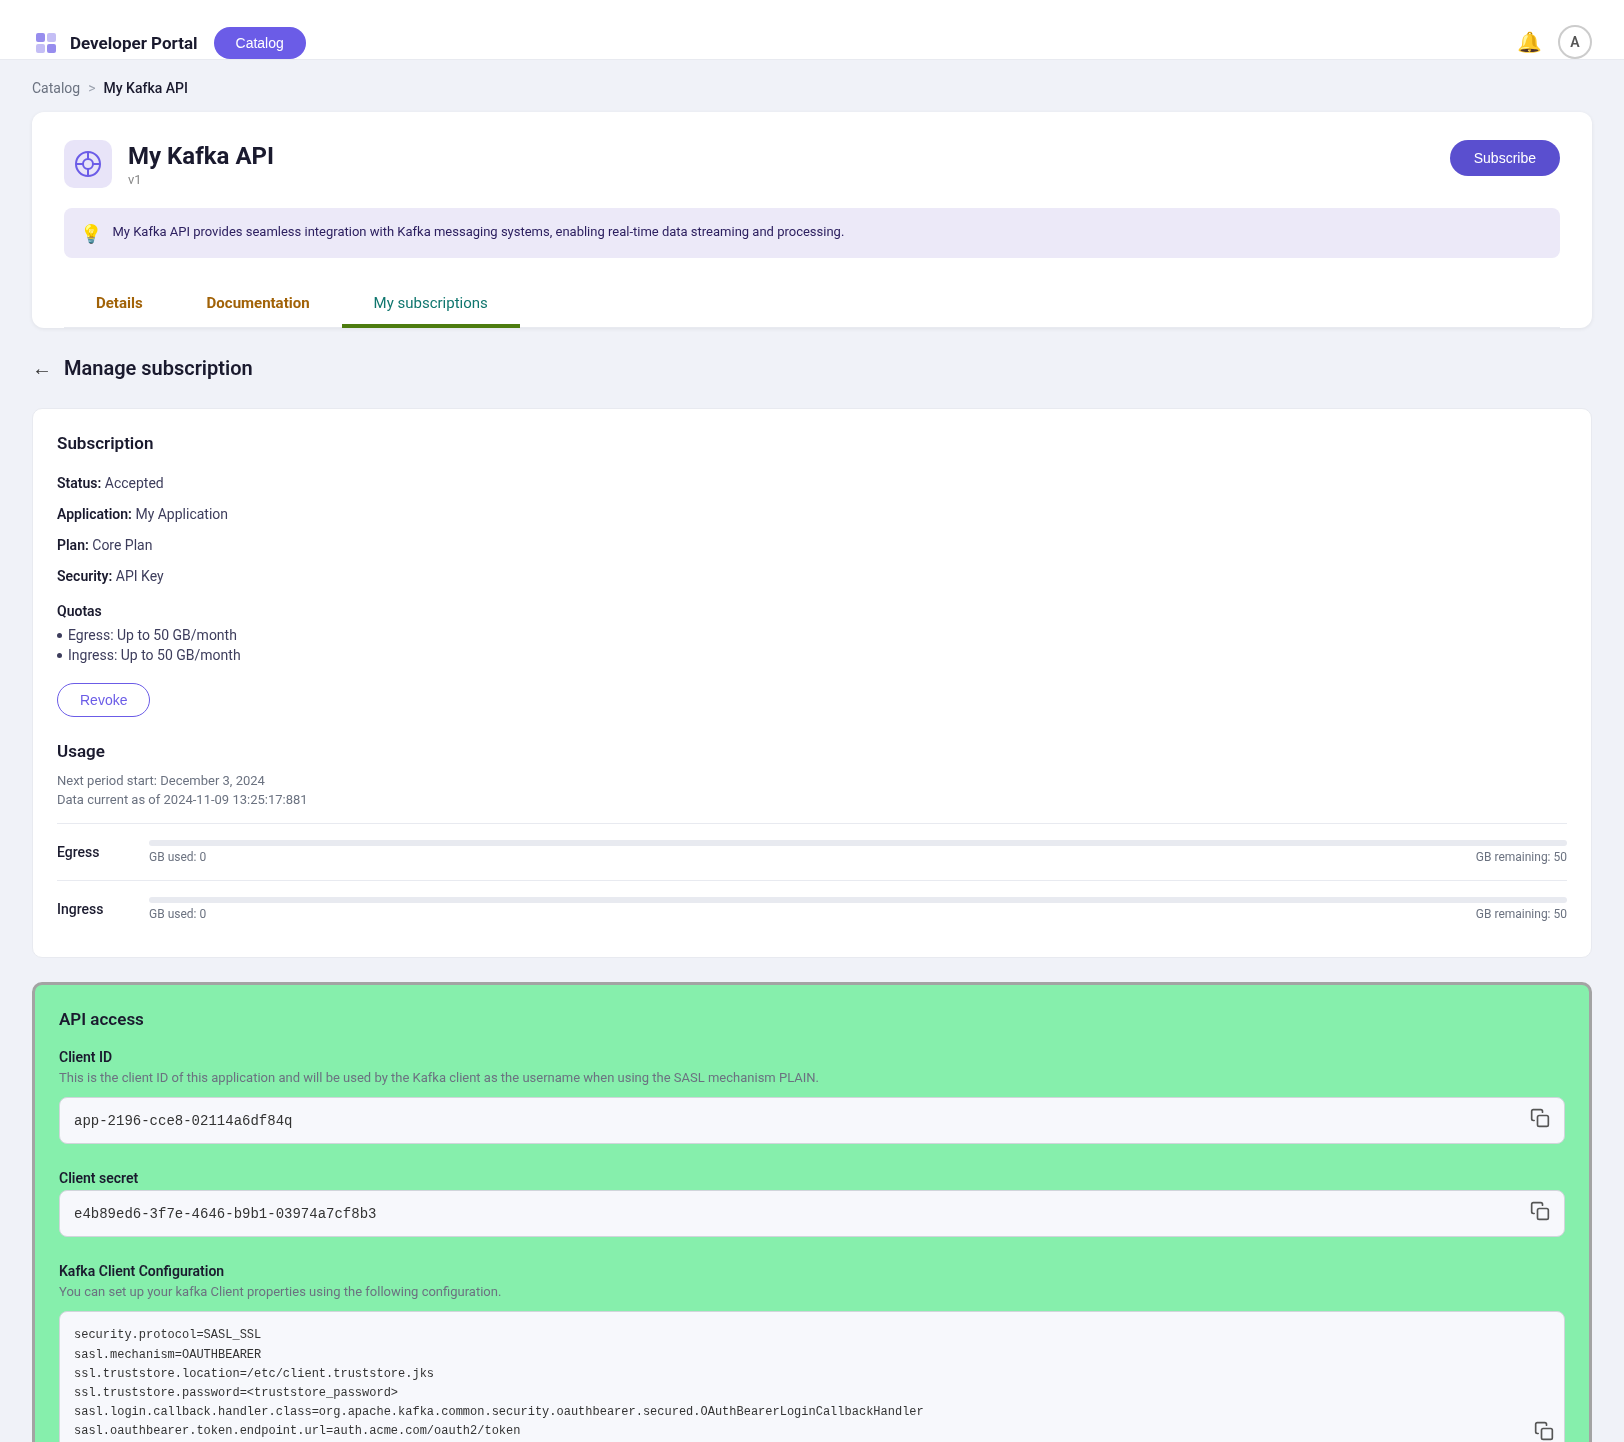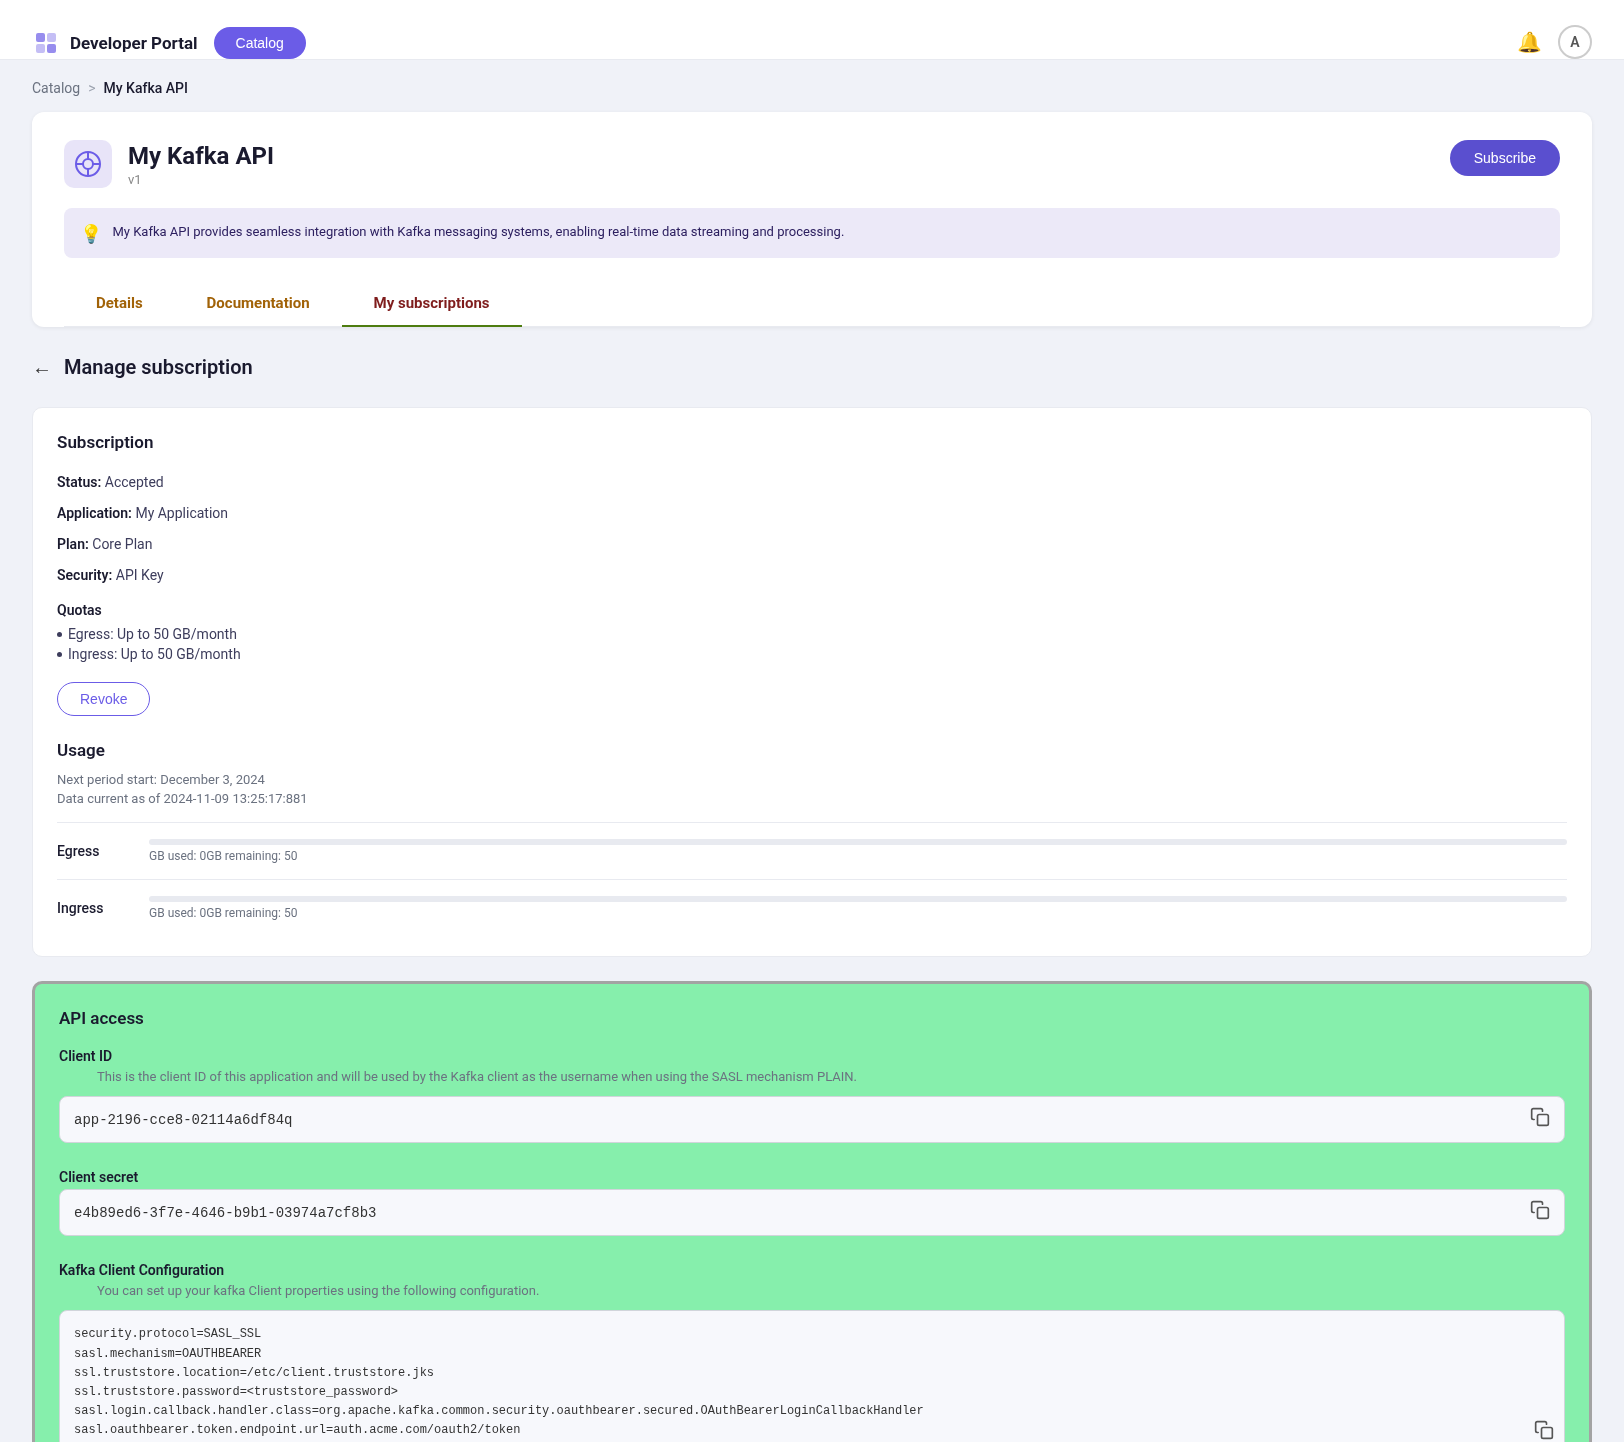--- a/index.html
+++ b/index.html
@@ -178,23 +178,23 @@
     .tab {
       padding: 12px 32px;
       font-size: 15px;
       color: #a16207;
       cursor: pointer;
       border-bottom: 3px solid transparent;
       margin-bottom: -1px;
       font-weight: 700;
     }
     .tab.active {
-      color: #7f1d1d;
-      font-weight: 700;
-      border-bottom: 2px solid #4d7c0f;
+      color: #0f766e;
+      font-weight: 400;
+      border-bottom: 4px solid #4d7c0f;
     }
 
     
     .content-area {
       padding: 28px 32px;
     }
 
     
     .manage-header {
       display: flex;
@@ -324,20 +324,21 @@
       border-radius: 3px;
       overflow: hidden;
     }
     .usage-bar-fill {
       height: 100%;
       background: #6b5ce7;
       border-radius: 3px;
     }
     .usage-stats {
       display: flex;
+      justify-content: space-between;
       font-size: 12px;
       color: #6b7280;
     }
 
     
     .api-access-card {
       background: #86efac;
       border: 3px solid #a3a3a3;
       border-radius: 10px;
       padding: 24px;
@@ -346,21 +347,20 @@
       font-size: 14px;
       font-weight: 600;
       color: #1a1a2e;
       margin-bottom: 4px;
     }
     .field-desc {
       font-size: 13px;
       color: #6b7280;
       margin-bottom: 10px;
       line-height: 1.4;
-      margin-left: 38px;
     }
     .input-with-copy {
       display: flex;
       align-items: center;
       border: 1px solid #d1d5db;
       border-radius: 8px;
       background: #f7f8fc;
       padding: 10px 14px;
       margin-bottom: 26px;
     }

